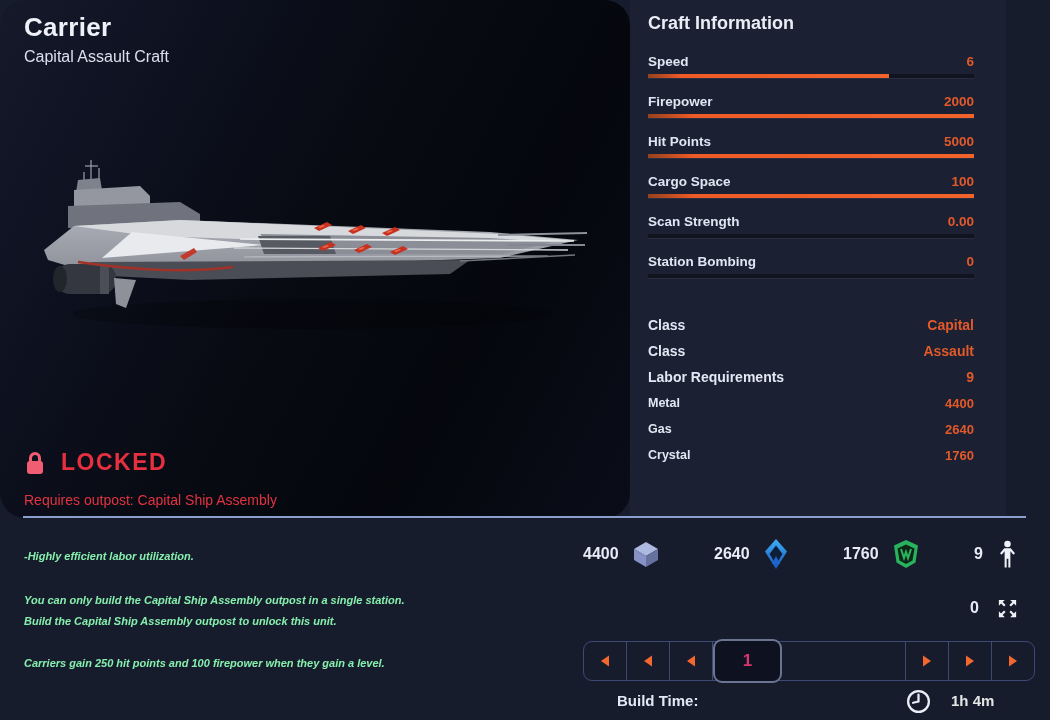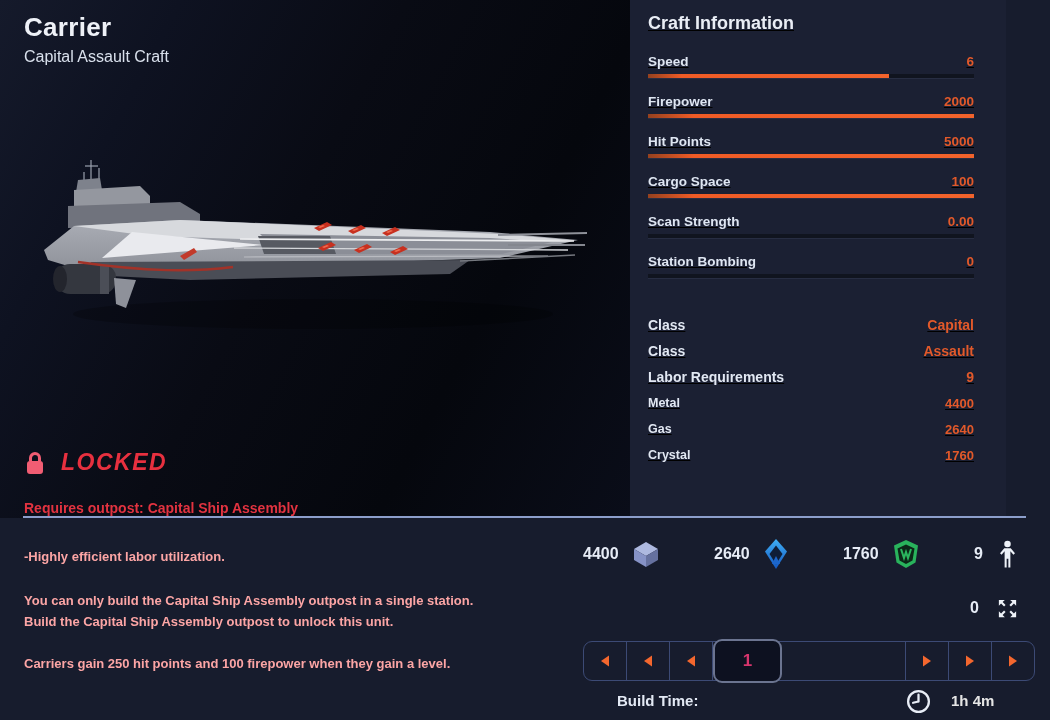--- a/index.html
+++ b/index.html
@@ -8,55 +8,56 @@
 
   .screen {
     position:relative; width:1050px; height:720px;
     background:#171c2d; overflow:hidden;
   }
 
   
   .ship-viewport {
     position:absolute; left:0; top:0; width:630px; height:518px;
     background:linear-gradient(118deg,#151a2b 0%,#0e1221 20%,#090b14 45%,#05070d 72%,#0a0d19 100%);
+    border-radius:25px;
   }
   .ship-header { position:absolute; left:24px; top:12px; }
   .title { font-size:26px; font-weight:700; color:#eef1f7; letter-spacing:.3px; }
   .subtitle { font-size:16px; font-weight:400; color:#d9e0ec; margin-top:5px; }
   .ship-svg { position:absolute; left:28px; top:148px; width:562px; height:202px; }
 
   .locked-block { position:absolute; left:24px; top:449px; }
-  .locked-line { display:flex; align-items:center; gap:15px;font-style:italic; }
+  .locked-line { display:flex; align-items:center; gap:15px; }
   .locked-label { font-size:23px; font-weight:700; color:#e7303f; letter-spacing:1.5px; }
-  .locked-req { margin-top:24px; font-size:14px; font-weight:700; color:#e23340; }
+  .locked-req { margin-top:16px; font-size:14px; font-weight:400; color:#e23340; }
 
   .divider { position:absolute; left:23px; top:516px; width:1003px; height:2px; background:#8c9ecb; }
 
   
   .info-panel {
     position:absolute; left:630px; top:0; width:376px; height:518px;
-    background:#1b2033; padding:13px 32px 0 18px;text-decoration:underline;
+    background:#1b2033; padding:13px 32px 0 18px;
   }
   .panel-title { font-size:18px; font-weight:700; color:#e9edf5; margin-bottom:17px; }
   .stat-row { height:40px;text-align:center; }
   .stat-line { display:flex; justify-content:space-between; align-items:baseline; padding-top:3px; }
   .stat-label { font-size:13.5px; font-weight:700; color:#dfe6f2; }
   .stat-value { font-size:13.5px; font-weight:700; color:#e2592a; }
   .stat-bar { margin-top:5px; height:5px; background:#10141f; border-bottom:1px solid #272d42; }
   .stat-bar-fill { height:100%; width:0; background:linear-gradient(90deg,#94411f 0%,#ef5b26 14%,#f2632c 100%); }
 
   .attrs { margin-top:21px;text-align:right; }
   .attr-row { display:flex; justify-content:space-between; align-items:center; height:26px; }
   .attr-label { font-size:14px; font-weight:700; color:#e2e8f3; }
   .attr-value { font-size:14px; font-weight:700; color:#e2592a; }
   .attr-row.small .attr-label { font-size:12.5px; }
   .attr-row.small .attr-value { font-size:13px; }
 
   
-  .desc { position:absolute; left:24px; font-size:13px; font-weight:700; color:#fca5a5; line-height:21px; }
+  .desc { position:absolute; left:24px; font-size:11px; font-weight:700; color:#86efac; line-height:21px;font-style:italic; }
   .desc-perk { top:546px; }
   .desc-unlock { top:590px; }
   .desc-level { top:653px; }
 
   .res-row {
     position:absolute; left:583px; top:534px; width:436px; height:40px;
     display:flex; justify-content:space-between; align-items:center;
   }
   .res-group { display:flex; align-items:center; gap:13px; }
   .res-value { font-size:16px; font-weight:700; color:#e7ecf6; }

